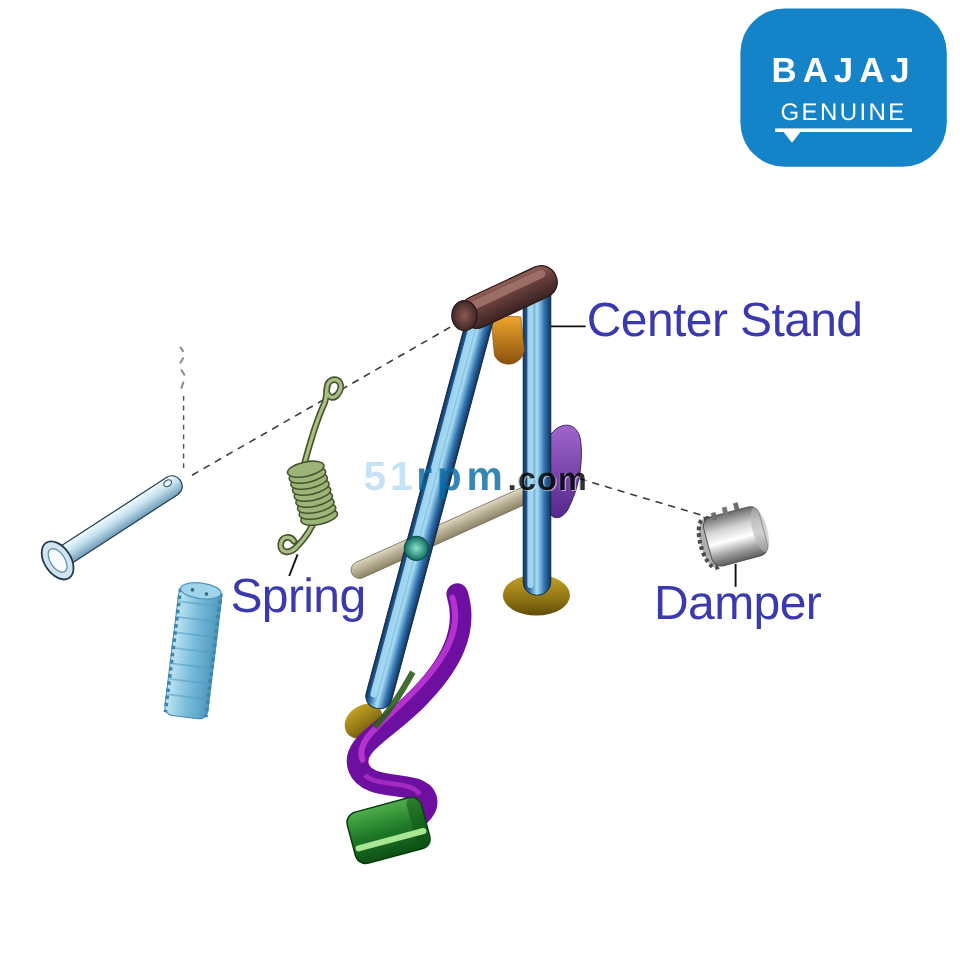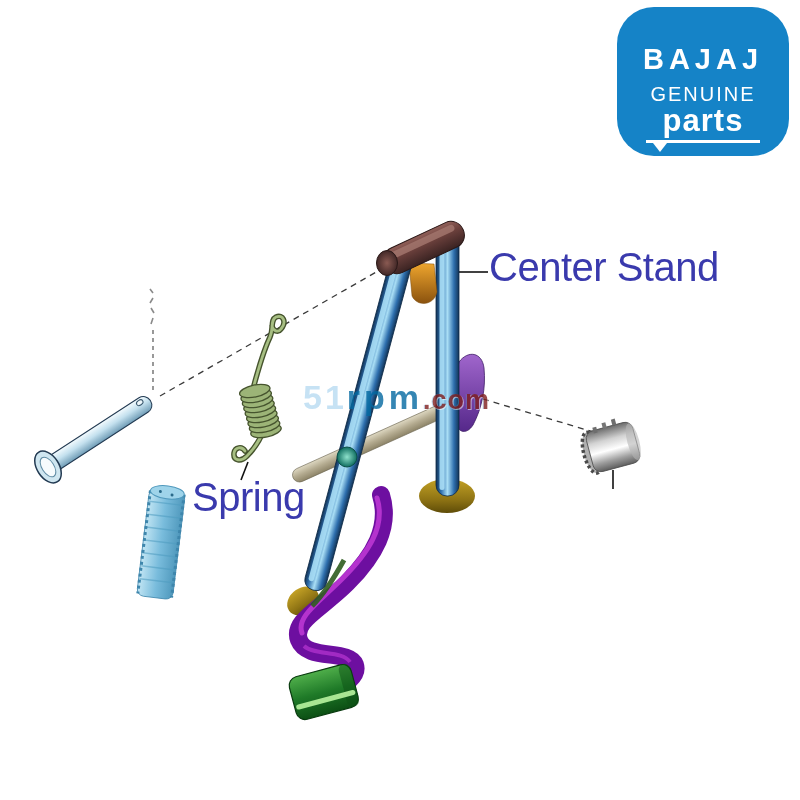--- a/index.html
+++ b/index.html
@@ -6,22 +6,22 @@
   body{width:800px;height:800px;background:#fff;font-family:"Liberation Sans",sans-serif;overflow:hidden;}
   .page{position:relative;width:800px;height:800px;background:#fff;}
   .diagram-svg{position:absolute;left:0;top:0;}
   .part-label{position:absolute;color:#3a3aad;font-size:40px;line-height:1.0;letter-spacing:-0.5px;white-space:nowrap;}
   .label-center-stand{left:489px;top:247px;}
   .label-spring{left:192px;top:477px;}
   .label-damper{left:545px;top:483px;}
   .watermark{position:absolute;left:303px;top:378px;font-weight:bold;opacity:.8;white-space:nowrap;z-index:5;}
   .wm-99{font-size:34px;color:#b9dbf2;letter-spacing:3px;}
   .wm-rpm{font-size:34px;color:#0369a1;letter-spacing:4px;}
-  .wm-com{font-size:27px;color:#7f1d1d;letter-spacing:1px;text-shadow:1px 1px 0 rgba(255,255,255,.65),-1px 0 0 rgba(110,169,218,.5);}
-  .bajaj-logo{position:absolute;left:617px;top:7px;width:172px;height:149px;background:#1583c7;border-radius:37px;
+  .wm-com{font-size:27px;color:#000000;letter-spacing:1px;text-shadow:1px 1px 0 rgba(255,255,255,.65),-1px 0 0 rgba(110,169,218,.5);}
+  .bajaj-logo{position:absolute;left:617px;top:7px;width:172px;height:132px;background:#1583c7;border-radius:37px;
     display:flex;flex-direction:column;align-items:center;justify-content:flex-start;color:#fff;}
   .logo-brand{margin-top:36px;font-size:29px;font-weight:bold;letter-spacing:5px;}
   .logo-genuine{margin-top:7px;font-size:20px;letter-spacing:2px;}
   .logo-parts{margin-top:-3px;font-size:31px;font-weight:bold;letter-spacing:1px;}
   .logo-underline{position:relative;width:114px;height:3px;background:#fff;margin-top:1px;}
   .logo-underline .chev{position:absolute;left:7px;top:3px;width:0;height:0;
     border-left:7px solid transparent;border-right:7px solid transparent;border-top:9px solid #fff;}
 </style>
 </head>
 <body>
@@ -177,23 +177,23 @@
       <rect x="618" y="420" width="4" height="6" fill="#6e6e6e"></rect>
     </g>
   </svg>
 
   <div class="watermark">
     <span class="wm-99">51</span><span class="wm-rpm">rpm</span><span class="wm-com">.com</span>
   </div>
 
   <div class="part-label label-center-stand">Center Stand</div>
   <div class="part-label label-spring">Spring</div>
+  <div class="part-label label-damper">Damper</div>
 
   <div class="bajaj-logo">
     <div class="logo-brand">BAJAJ</div>
     <div class="logo-genuine">GENUINE</div>
-    <div class="logo-parts">parts</div>
     <div class="logo-underline">
       <div class="chev"></div>
     </div>
   </div>
 
 </div>
 
 </body></html>

